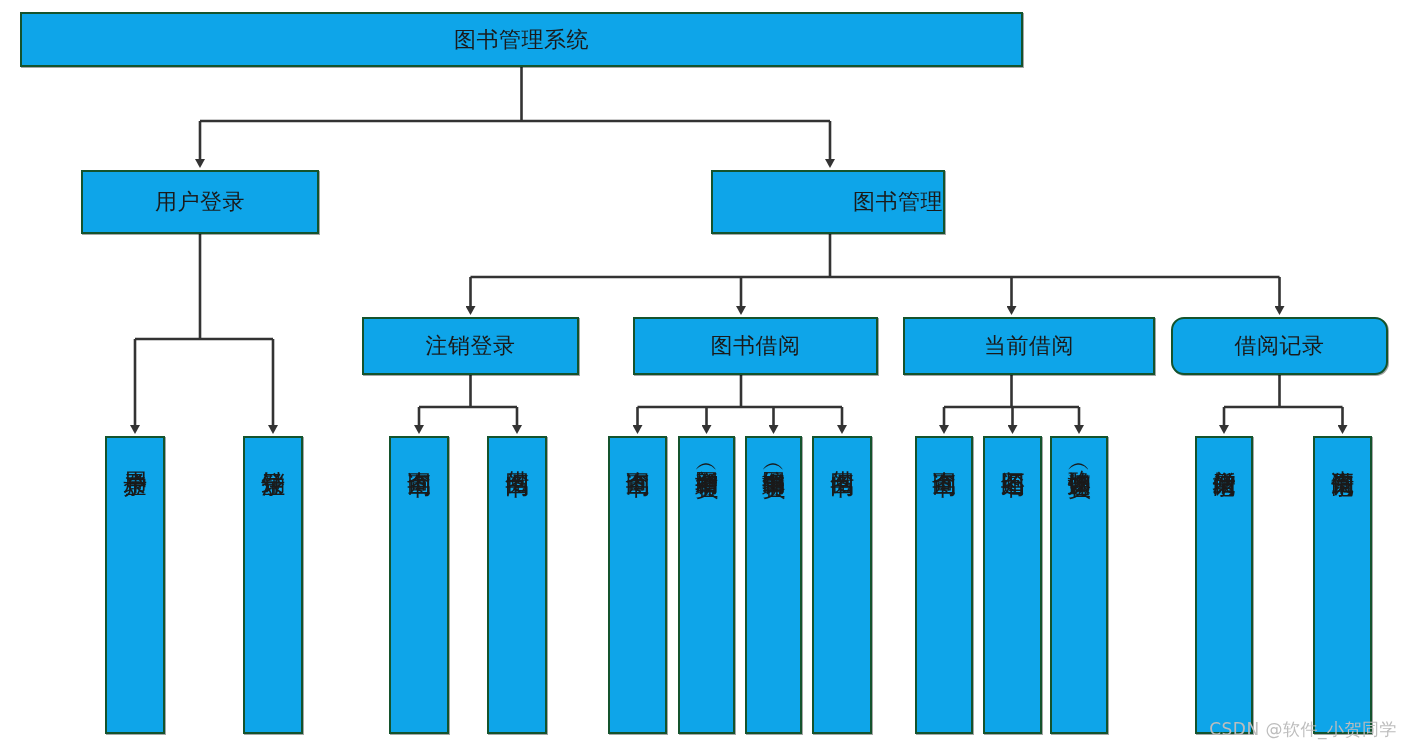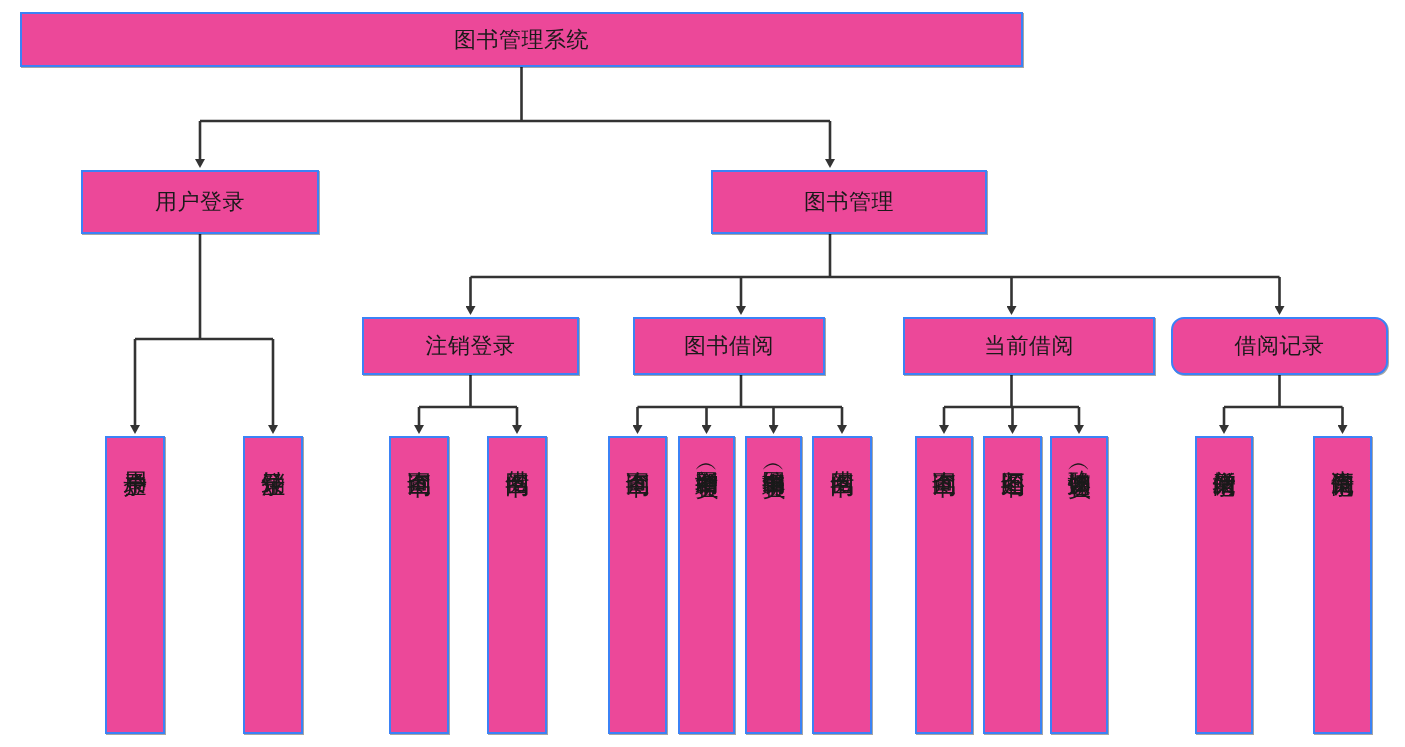--- a/index.html
+++ b/index.html
@@ -22,22 +22,22 @@
     position: absolute;
     left: 0;
     top: 0;
     width: 1405px;
     height: 747px;
     pointer-events: none;
   }
   .node {
     position: absolute;
     box-sizing: border-box;
-    background: #ec4899;
-    border: 2px solid #3b82f6;
+    background: #0ea5e9;
+    border: 2px solid #14532d;
     box-shadow: 1px 1px 0 rgba(0,0,0,0.35);
     display: flex;
     align-items: center;
     justify-content: center;
     color: #1a1a1a;
   }
   .node-label {
     display: block;
     text-align: center;
     line-height: 1.18;
@@ -120,27 +120,27 @@
       </g>
   </svg>
 
   <div id="nodes">
       <div class="node horiz" style="left: 20px; top: 12px; width: 1003px; height: 55px;">
         <span class="node-label">图书管理系统</span>
       </div>
       <div class="node horiz" style="left: 81px; top: 170px; width: 238px; height: 64px;">
         <span class="node-label">用户登录</span>
       </div>
-      <div class="node horiz" style="left: 711px; top: 170px; width: 276px; height: 64px;">
+      <div class="node horiz" style="left: 711px; top: 170px; width: 234px; height: 64px; justify-content: flex-end;">
         <span class="node-label">图书管理</span>
       </div>
       <div class="node horiz" style="left: 362px; top: 317px; width: 217px; height: 58px;">
         <span class="node-label">注销登录</span>
       </div>
-      <div class="node horiz" style="left: 633px; top: 317px; width: 192px; height: 58px;">
+      <div class="node horiz" style="left: 633px; top: 317px; width: 245px; height: 58px;">
         <span class="node-label">图书借阅</span>
       </div>
       <div class="node horiz" style="left: 903px; top: 317px; width: 252px; height: 58px;">
         <span class="node-label">当前借阅</span>
       </div>
       <div class="node horiz" style="left: 1171px; top: 317px; width: 217px; height: 58px; border-radius: 13px;">
         <span class="node-label">借阅记录</span>
       </div>
       <div class="node vert" style="left: 105px; top: 436px; width: 60px; height: 298px;">
         <span class="node-label">用户登录</span>
@@ -176,13 +176,14 @@
         <span class="node-label">确认归还（管理员）</span>
       </div>
       <div class="node vert tall" style="left: 1195px; top: 436px; width: 58px; height: 298px;">
         <span class="node-label">新增借阅记录</span>
       </div>
       <div class="node vert tall" style="left: 1313px; top: 436px; width: 59px; height: 298px;">
         <span class="node-label">查询借阅记录</span>
       </div>
     </div>
 
+  <div class="watermark">CSDN @软件_小贺同学</div>
 </div>
 
 </body></html>

